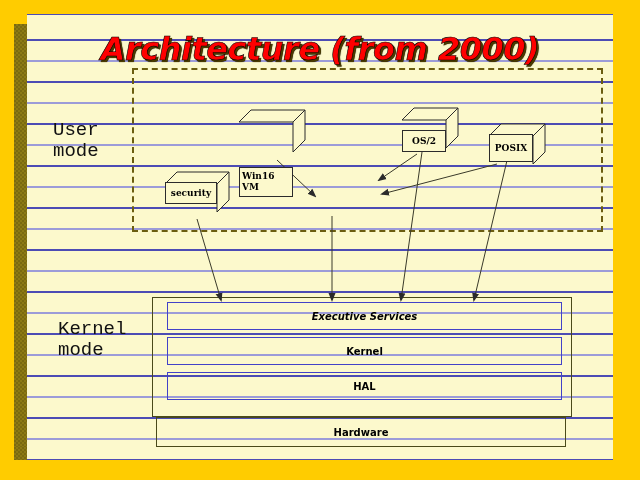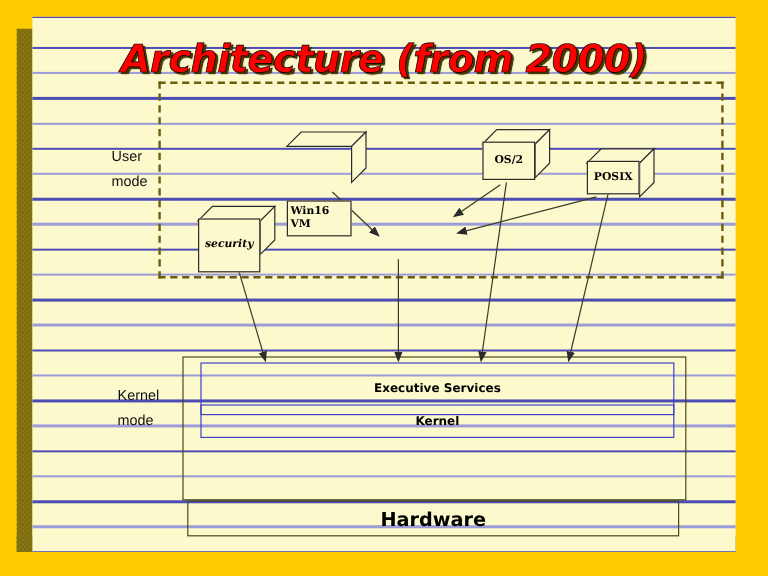--- a/index.html
+++ b/index.html
@@ -55,24 +55,23 @@
   }
 
   
   #usermode-region{
     position:absolute;left:105px;top:54px;width:467px;height:160px;
     border:2px dashed #6b5d10;
   }
 
   .mode-label{
     position:absolute;
-    font-family:Liberation Sans, sans-serif;
-    font-size:12px;color:#111;line-height:21px;
+    font-family:Liberation Mono, monospace;
+    font-size:19px;color:#111;line-height:21px;
     white-space:pre-line;
-    margin-left:40px;
   }
   #label-user{left:26px;top:106px;}
   #label-kernel{left:31px;top:305px;}
 
   
   .cube{position:absolute;}
   .cube .face{
     position:absolute;left:0;top:10px;
     border:1px solid #2b2b2b;background:#FCF9CC;
     box-sizing:border-box;
@@ -87,28 +86,28 @@
   #kernel-outer{
     position:absolute;left:125px;top:283px;width:420px;height:120px;
     border:1.5px solid #4a4a1a;background:transparent;box-sizing:border-box;
   }
   .kbar{
     position:absolute;border:1.5px solid #4242C8;background:transparent;
     box-sizing:border-box;
     display:flex;align-items:center;justify-content:center;
     font-family:"DejaVu Sans",sans-serif;font-weight:bold;font-size:10px;color:#000;
   }
-  #bar-exec{left:140px;top:288px;width:395px;height:44px;}
+  #bar-exec{left:140px;top:288px;width:395px;height:28px;font-style:italic;}
   #bar-kernel{left:140px;top:323px;width:395px;height:28px;}
   #bar-hal{left:140px;top:358px;width:395px;height:28px;}
   #bar-hardware{
     position:absolute;left:129px;top:403px;width:410px;height:30px;
     border:1.5px solid #4a4a1a;background:transparent;box-sizing:border-box;
     display:flex;align-items:center;justify-content:center;
-    font-family:"DejaVu Sans",sans-serif;font-weight:bold;font-size:16px;color:#000;
+    font-family:"DejaVu Sans",sans-serif;font-weight:bold;font-size:10px;color:#000;
   }
 
   #connectors{position:absolute;left:0;top:0;width:586px;height:446px;}
 </style>
 </head>
 <body>
 
 <div id="slide">
 
   <div class="olive-left"></div>
@@ -132,44 +131,45 @@
       </svg>
       <div class="face" style="width:54px;height:30px;white-space:pre-line;justify-content:flex-start;padding-left:2px;text-align:left;margin-top:47px;">Win16
 VM</div>
     </div>
 
     <div class="cube" style="left:375px;top:94px;width:60px;height:44px;">
       <svg width="60" height="44">
         <polygon points="0,12 12,0 56,0 44,12" fill="#FCF9CC" stroke="#2b2b2b" stroke-width="1"></polygon>
         <polygon points="44,12 56,0 56,28 44,40" fill="#FCF9CC" stroke="#2b2b2b" stroke-width="1"></polygon>
       </svg>
-      <div class="face" style="width:44px;height:32px;">OS/2</div>
+      <div class="face" style="width:44px;height:22px;margin-top:12px;">OS/2</div>
     </div>
 
     <div class="cube" style="left:462px;top:110px;width:60px;height:44px;">
       <svg width="60" height="44">
         <polygon points="0,12 12,0 56,0 44,12" fill="#FCF9CC" stroke="#2b2b2b" stroke-width="1"></polygon>
         <polygon points="44,12 56,0 56,28 44,40" fill="#FCF9CC" stroke="#2b2b2b" stroke-width="1"></polygon>
       </svg>
       <div class="face" style="width:44px;height:28px;">POSIX</div>
     </div>
 
     <div class="cube" style="left:138px;top:158px;width:68px;height:46px;">
       <svg width="68" height="46">
         <polygon points="0,12 12,0 64,0 52,12" fill="#FCF9CC" stroke="#2b2b2b" stroke-width="1"></polygon>
         <polygon points="52,12 64,0 64,28 52,40" fill="#FCF9CC" stroke="#2b2b2b" stroke-width="1"></polygon>
       </svg>
-      <div class="face" style="width:52px;height:45px;font-style:italic;">security</div>
+      <div class="face" style="width:52px;height:22px;">security</div>
     </div>
 
 
     <div id="kernel-outer"></div>
 
     <div class="kbar" id="bar-exec">Executive Services</div>
     <div class="kbar" id="bar-kernel">Kernel</div>
+    <div class="kbar" id="bar-hal">HAL</div>
     <div id="bar-hardware">Hardware</div>
 
     <svg id="connectors">
       <defs>
         <marker id="ah" markerWidth="9" markerHeight="9" refX="7" refY="4.5" orient="auto" markerUnits="userSpaceOnUse">
           <polygon points="0,1 9,4.5 0,8" fill="#2b2b2b"></polygon>
         </marker>
       </defs>
       <g stroke="#3a3a2a" stroke-width="1" fill="none" marker-end="url(#ah)">
 

